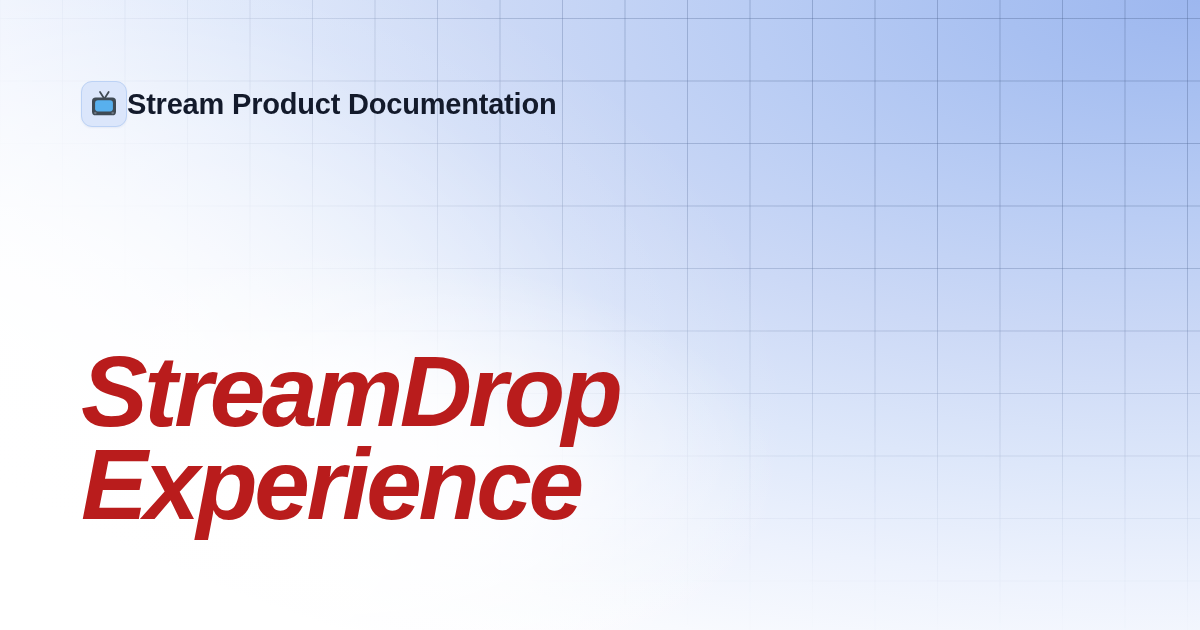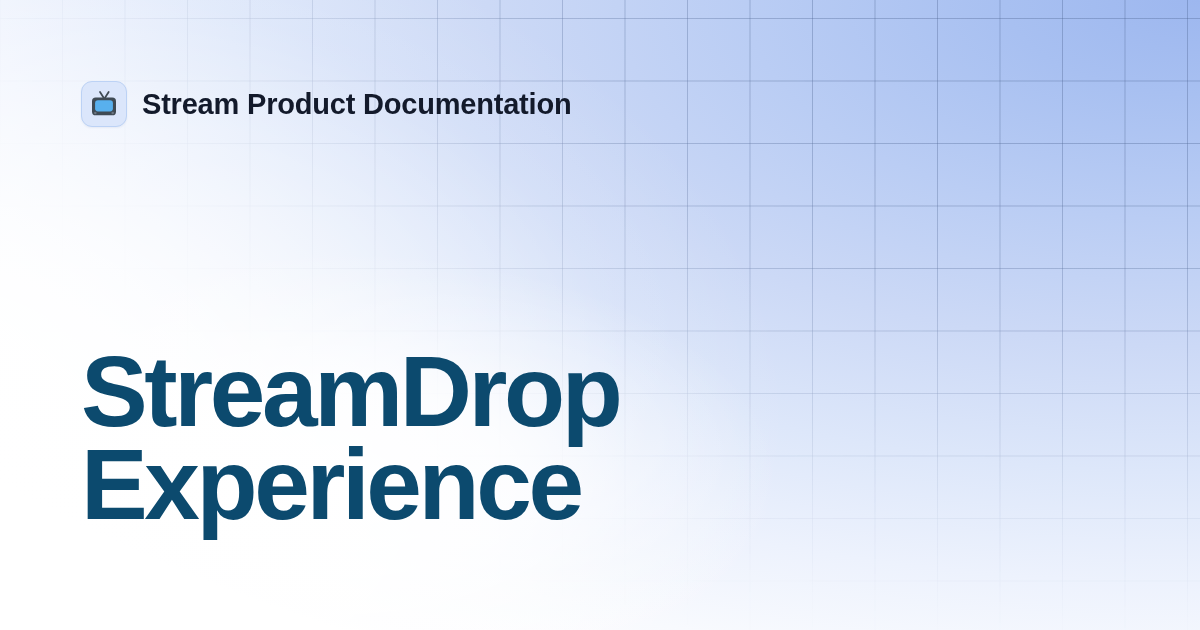--- a/index.html
+++ b/index.html
@@ -103,21 +103,20 @@
     pointer-events: none;
   }
 
   
   .brand-row {
     position: absolute;
     left: 81px;
     top: 81px;
     display: flex;
     align-items: center;
-    gap: 15px;
   }
 
   .brand-badge {
     width: 46px;
     height: 46px;
     border-radius: 11px;
     background: #dbe6fb;
     border: 1px solid #bcd2f5;
     display: flex;
     align-items: center;
@@ -143,22 +142,23 @@
     left: 81px;
     top: 345px;
     width: 760px;
   }
 
   .hero-title {
     font-size: 100px;
     line-height: 93px;
     font-weight: 700;
     letter-spacing: -3.4px;
-    color: #0c4a6e;
+    color: #b91c1c;
     white-space: pre-line;
+    font-style: italic;
   }
 </style>
 </head>
 <body>
 
 <div class="og-card">
 
   <div class="bg-gradient"></div>
   <div class="bg-grid"></div>
   <div class="bg-wash-left"></div>

